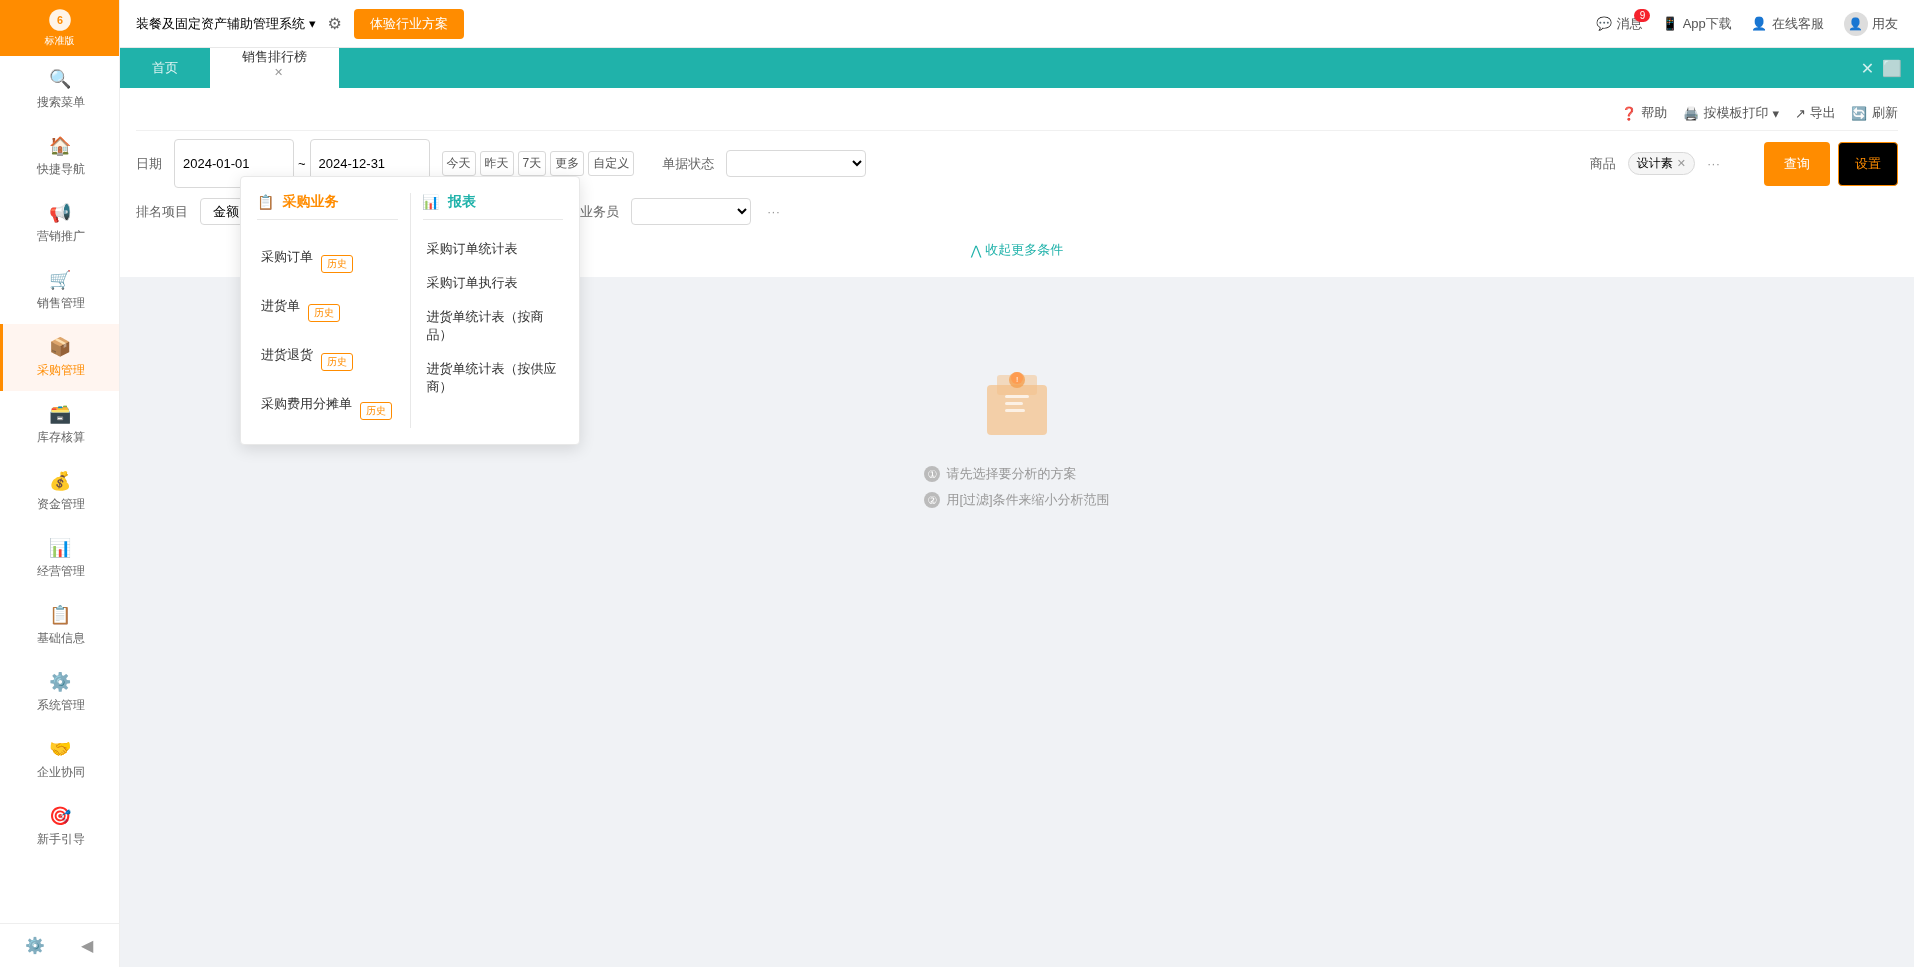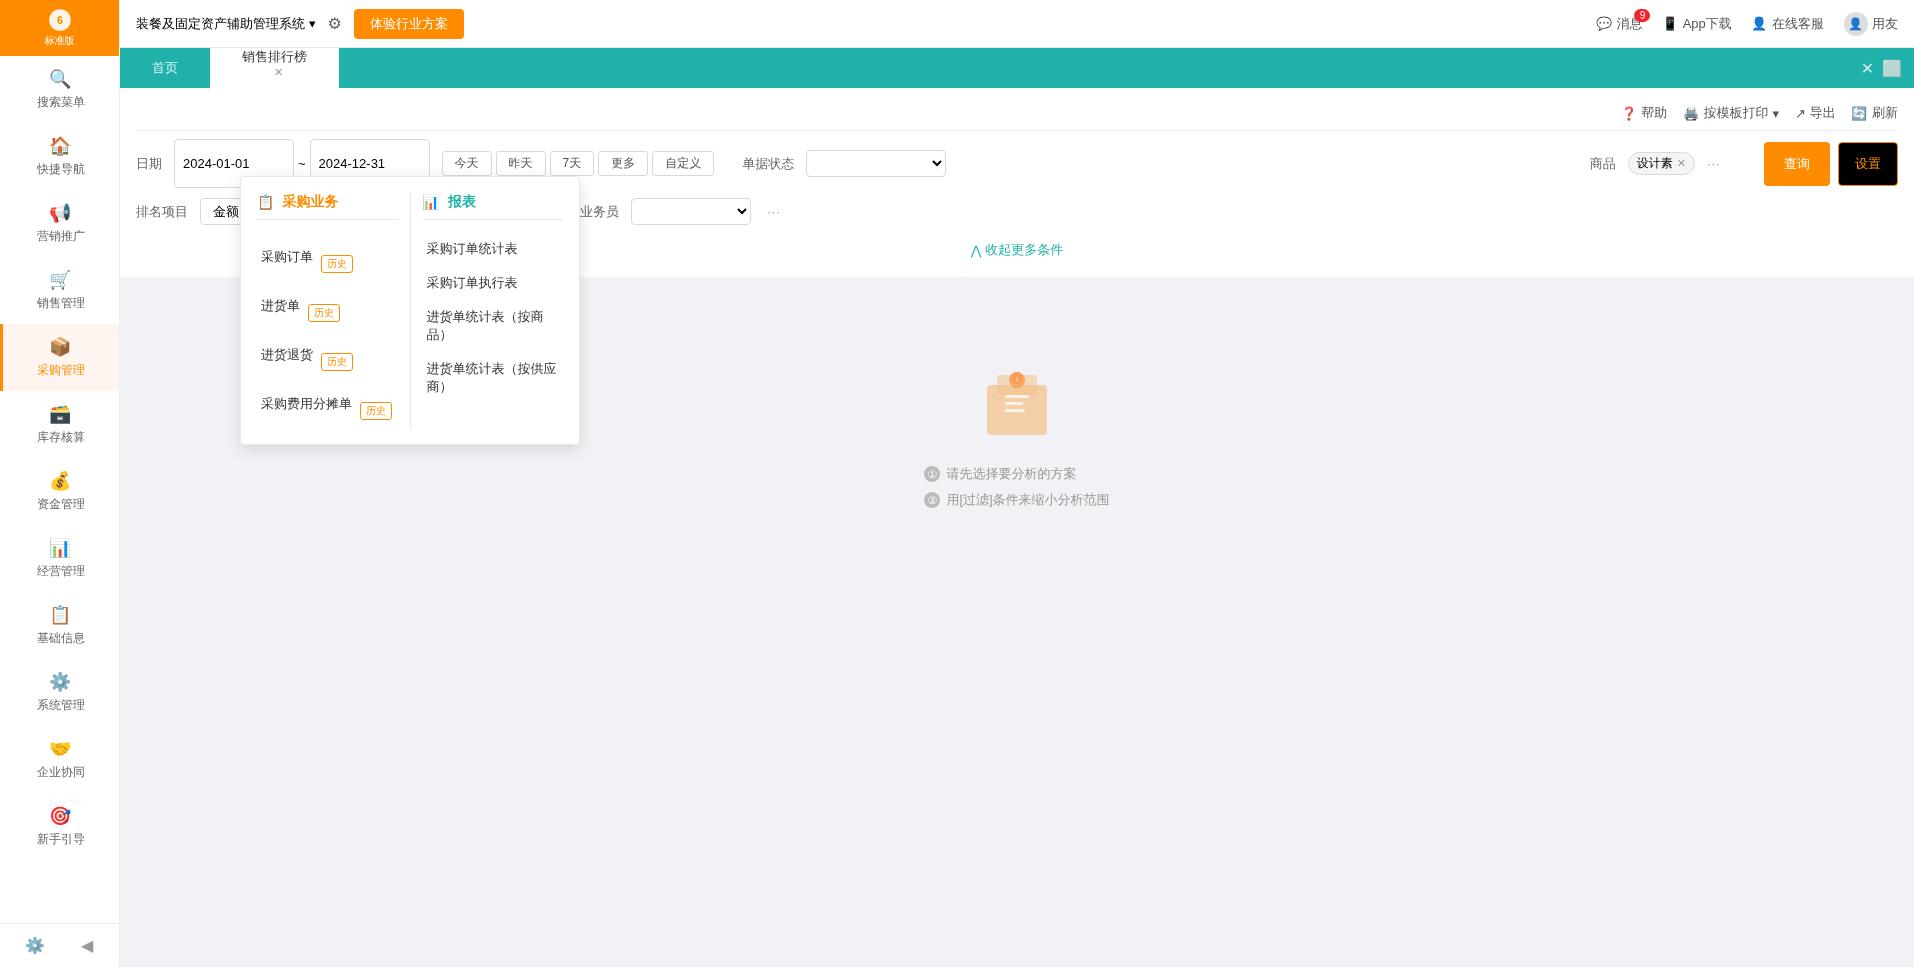--- a/index.html
+++ b/index.html
@@ -205,21 +205,21 @@
     .date-range {
       display: flex;
       align-items: center;
       gap: 4px;
     }
     .date-quick-btns {
       display: flex;
       gap: 4px;
     }
     .date-quick-btn {
-      padding: 3px 12px;
+      padding: 3px 4px;
       border: 1px solid #d9d9d9;
       background: #fff;
       border-radius: 3px;
       font-size: 12px;
       cursor: pointer;
       color: #555;
     }
     .filter-actions {
       display: flex;
       gap: 8px;

